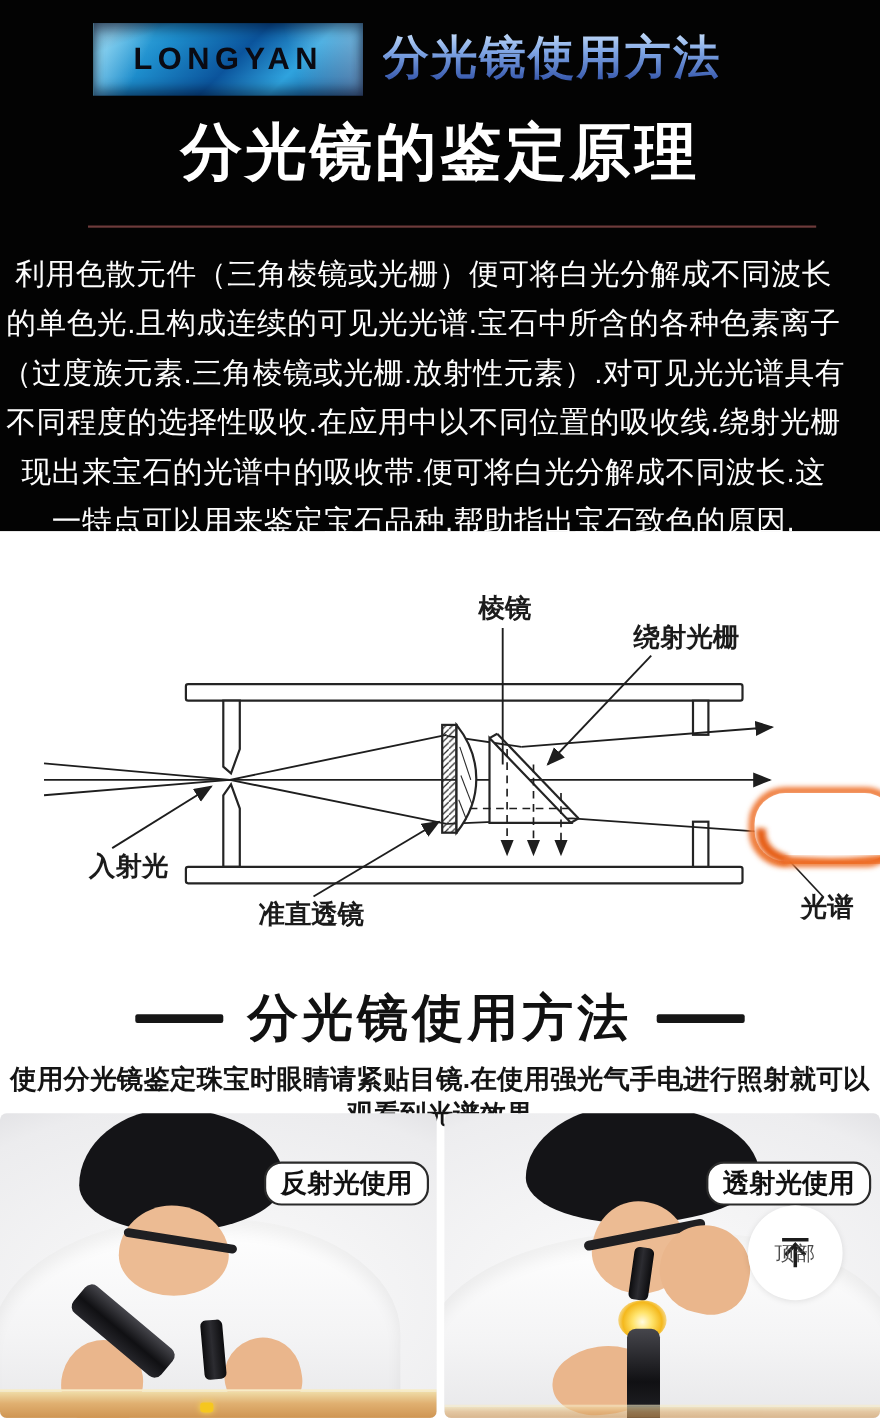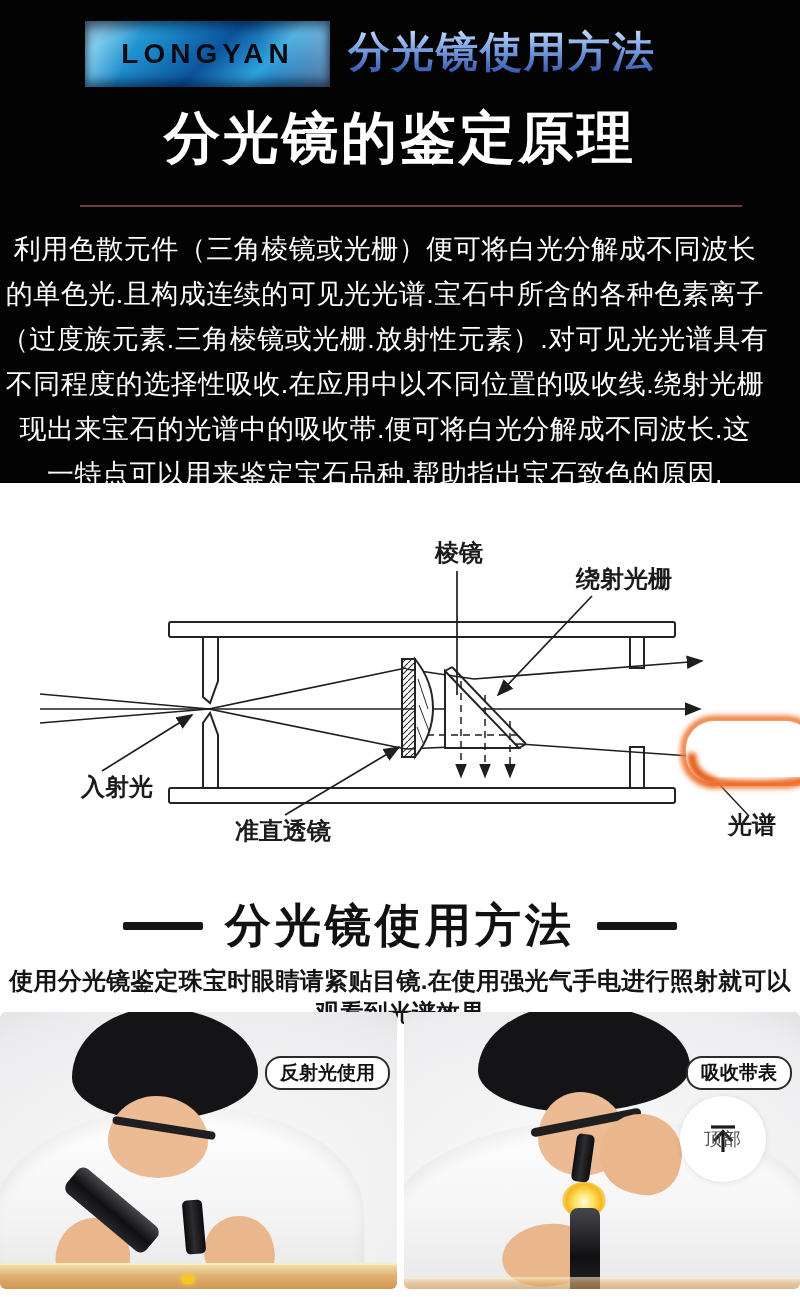--- a/index.html
+++ b/index.html
@@ -53,21 +53,21 @@
   .skin{background:#eab68c;border-radius:50% 50% 42% 48%;}
   .torch{background:linear-gradient(180deg,#46464c 0%,#101013 55%,#26262b 100%);border-radius:8px;}
   .scope{background:linear-gradient(90deg,#0c0c0e,#2c2c31 45%,#0c0c0e);border-radius:5px;}
   .table-strip{left:0;bottom:0;width:100%;
     background:linear-gradient(180deg,#f0dda8 0%,#e0b071 45%,#cf9552 100%);
     border-top:2px solid #f7ecc6;}
   .gem-dot{background:#f6c71e;border-radius:3px;box-shadow:0 0 6px #f9d84a;}
   .gem-glow{background:radial-gradient(circle at 50% 55%, #fffbe0 0%, #ffe36a 30%, #f4b81c 60%, rgba(244,184,28,.25) 82%, rgba(244,184,28,0) 100%);
     border-radius:50%;}
   .photo-label{position:absolute;top:44px;background:#ffffff;border:2px solid #2b2b2b;
-    border-radius:16px;padding:2px 13px;font-size:19px;font-weight:700;color:#111;
+    border-radius:16px;padding:2px 13px;font-size:24px;font-weight:700;color:#111;
     white-space:nowrap;z-index:5;}
   .back-top{position:absolute;left:276px;top:84px;width:86px;height:86px;background:#fff;
     border-radius:50%;display:flex;flex-direction:column;align-items:center;justify-content:center;
     gap:2px;z-index:6;box-shadow:0 1px 6px rgba(0,0,0,.10);cursor:pointer;}
   .back-top-text{font-size:18px;color:#4a4a4a;letter-spacing:1px;}
 </style>
 </head>
 <body>
 
 <div class="hero">
@@ -194,21 +194,21 @@
   <div class="shirt" style="left:-18px;top:108px;width:430px;height:180px;"></div>
   <div class="hair" style="left:74px;top:-8px;width:212px;height:108px;"></div>
   <div class="face" style="left:134px;top:80px;width:88px;height:84px;"></div>
   <div class="glasses" style="left:126px;top:106px;width:112px;height:9px;transform:rotate(-11deg);"></div>
   <div class="skin" style="left:196px;top:102px;width:82px;height:80px;transform:rotate(12deg);"></div>
   <div class="skin" style="left:98px;top:212px;width:92px;height:62px;transform:rotate(-8deg);"></div>
   <div class="scope" style="left:170px;top:122px;width:18px;height:48px;transform:rotate(8deg);"></div>
   <div class="gem-glow" style="left:158px;top:170px;width:44px;height:36px;"></div>
   <div class="torch" style="left:166px;top:196px;width:30px;height:88px;"></div>
   <div class="table-strip" style="height:10px;opacity:.6;"></div>
-  <div class="photo-label" style="right:8px;">吸收带表</div>
+  <div class="photo-label" style="right:8px;">透射光使用</div>
   <div class="back-top">
     <svg width="34" height="32" viewBox="0 0 34 32">
       <line x1="5" y1="4" x2="29" y2="4" stroke="#1c1c1c" stroke-width="3.2"></line>
       <line x1="17" y1="9" x2="17" y2="29" stroke="#1c1c1c" stroke-width="3.2"></line>
       <polyline points="8,18 17,8.5 26,18" fill="none" stroke="#1c1c1c" stroke-width="3.2"></polyline>
     </svg>
     <span class="back-top-text">顶部</span>
   </div>
 </div>
 

